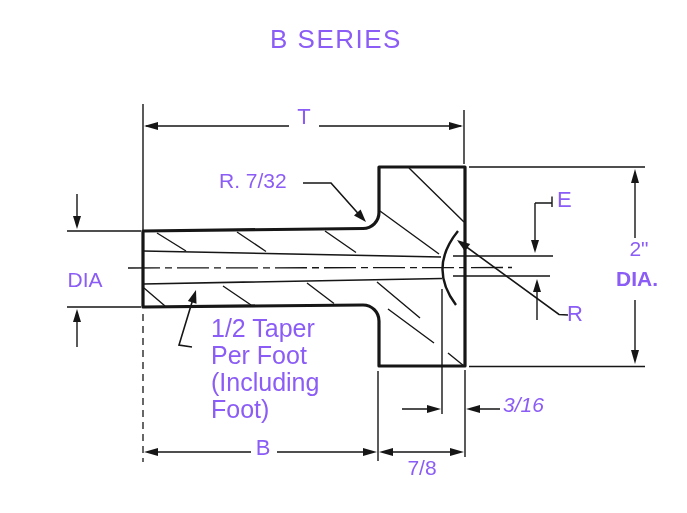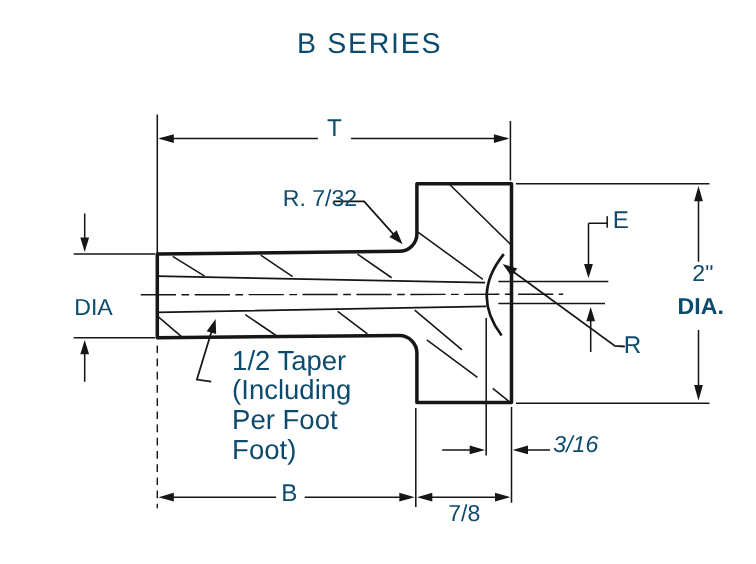--- a/index.html
+++ b/index.html
@@ -1,21 +1,21 @@
 <!DOCTYPE html>
 <html><head>
 <meta charset="utf-8">
 <style>
   html,body{margin:0;padding:0;background:#ffffff;}
   .sheet{
     position:relative;
     width:687px;height:513px;
     background:#ffffff;
     font-family:"Liberation Sans", sans-serif;
-    color:#0c4a6e;
+    color:#8b5cf6;
     overflow:hidden;
   }
   .linework{position:absolute;left:0;top:0;}
   .lbl{position:absolute;white-space:nowrap;line-height:1;}
   .t-title{font-size:26px;letter-spacing:1.5px;text-align:center;}
   .t-dim{font-size:21px;}
   .t-big{font-size:22px;}
   .t-center{text-align:center;}
   .note{position:absolute;font-size:25px;line-height:27px;}
 </style>
@@ -75,33 +75,33 @@
       <polygon points="464,452 450,448 450,456"></polygon>
       <polygon points="144,452 158,448 158,456"></polygon>
       <polygon points="377,452 363,448 363,456"></polygon>
     </g>
   </svg>
 
   <div class="lbl t-title" style="left:240px;top:26px;width:192px;">B SERIES</div>
 
   <div class="lbl t-big t-center" style="left:292px;top:106px;width:24px;">T</div>
 
-  <div class="lbl t-dim" style="left:219px;top:170px;margin-left:38px;">R. 7/32</div>
+  <div class="lbl t-dim" style="left:219px;top:170px;">R. 7/32</div>
 
   <div class="lbl t-big" style="left:557px;top:189px;">E</div>
 
   <div class="lbl t-dim t-center" style="left:617px;top:238px;width:44px;">2"</div>
   <div class="lbl t-dim t-center" style="left:605px;top:268px;width:64px;font-weight:bold;">DIA.</div>
 
   <div class="lbl t-dim t-center" style="left:48px;top:269px;width:74px;">DIA</div>
 
   <div class="note" style="left:211px;top:315px;">
     <div>1/2 Taper</div>
+    <div>Per Foot</div>
     <div>(Including</div>
-    <div>Per Foot</div>
     <div>Foot)</div>
   </div>
 
   <div class="lbl t-big" style="left:567px;top:303px;">R</div>
 
   <div class="lbl t-dim" style="left:503px;top:394px;font-style:italic;">3/16</div>
 
   <div class="lbl t-dim t-center" style="left:398px;top:457px;width:48px;">7/8</div>
 
   <div class="lbl t-big t-center" style="left:249px;top:437px;width:28px;">B</div>

